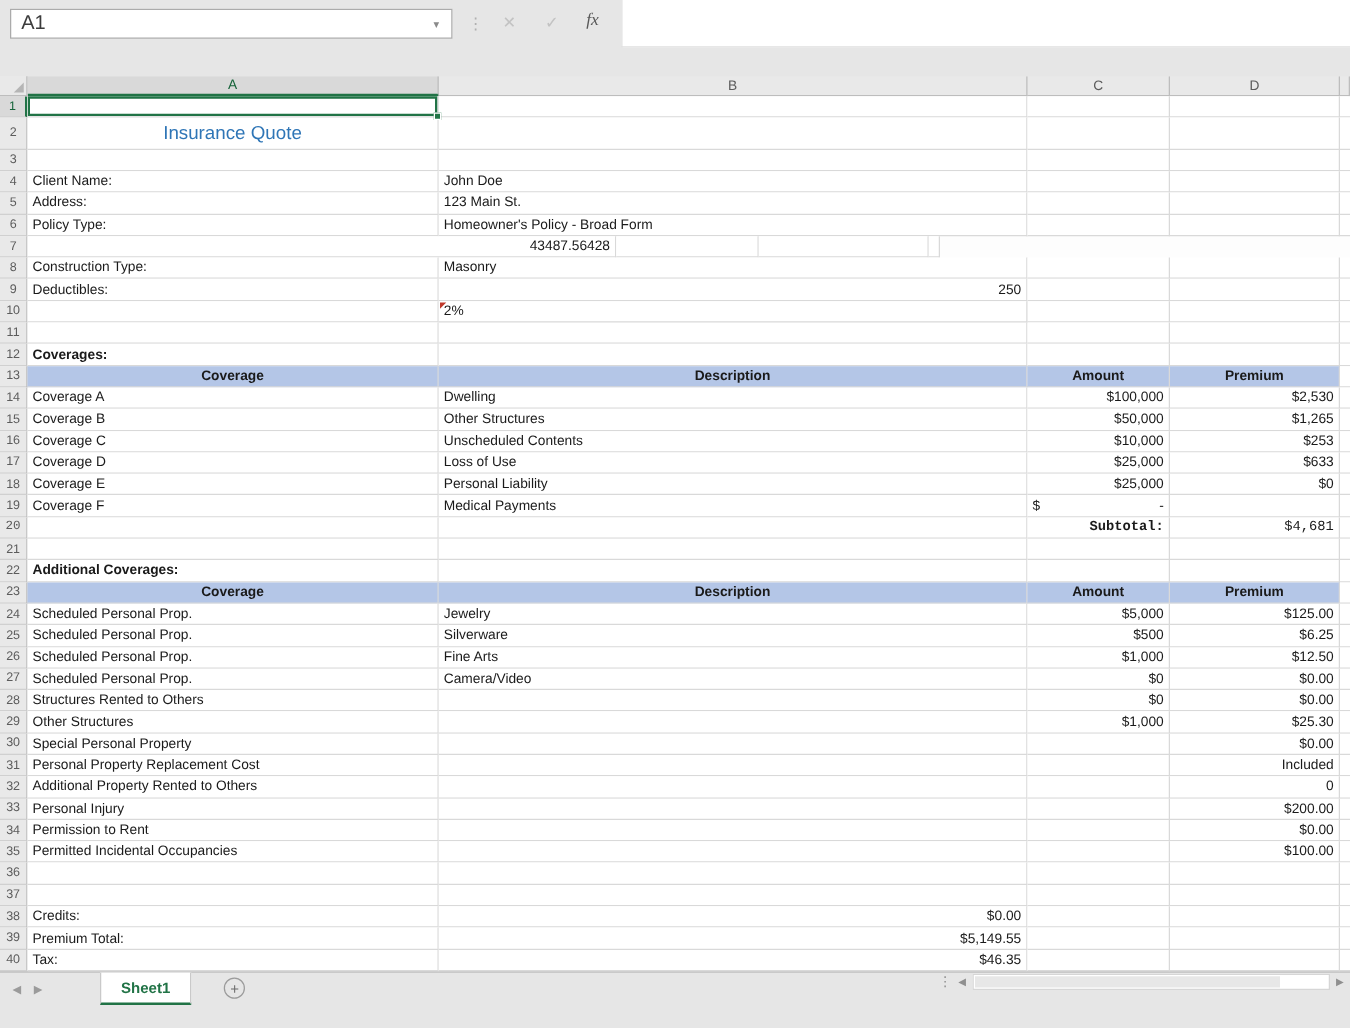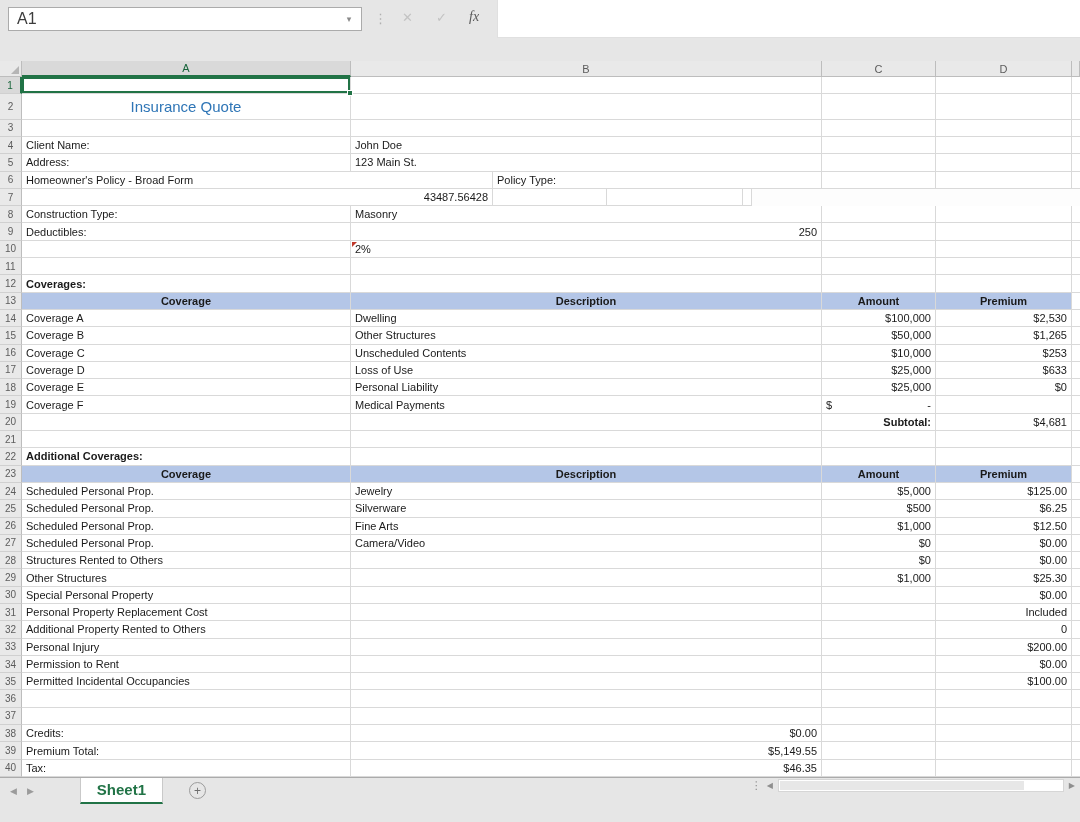--- a/index.html
+++ b/index.html
@@ -53,21 +53,21 @@
   .redflag { position:absolute; left:1px; top:1px; width:0; height:0;
     border-top:5px solid var(--flag_red); border-right:5px solid transparent; }
 
   
   .sheet-bar { height:27px; background:#e6e6e6; border-top:1px solid #ababab;
     display:flex; align-items:center; }
   .tnav { color:#9b9b9b; font-size:9px; margin-left:10px; }
   .tab { align-self:stretch; margin-left:46px; background:#fff;
     border-left:1px solid #c9c9c9; border-right:1px solid #c9c9c9;
     border-bottom:2px solid var(--sel_green); display:flex; align-items:center;
-    padding:4px 16px; color:var(--sel_green); font-weight:700; font-size:15px; }
+    padding:4px 16px; color:var(--sel_green); font-weight:700; font-size:12px; }
   .add { width:17px; height:17px; border:1px solid #9b9b9b; border-radius:50%;
     margin-left:26px; display:flex; align-items:center; justify-content:center;
     color:#6d6d6d; font-size:12px; line-height:1; }
   .hscroll { margin-left:auto; display:flex; align-items:center;
     align-self:flex-start; margin-top:1px; height:14px; }
   .grip { color:#8f8f8f; font-size:11px; }
   .sArr { color:#8f8f8f; font-size:8px; margin:0 5px; }
   .track { width:286px; height:13px; background:#fff; border:1px solid #d6d6d6; position:relative; }
   .thumb { position:absolute; left:1px; top:1px; bottom:1px; width:86%; background:#e7e7e7; }
 </style>
@@ -139,22 +139,22 @@
       <div class="grid-row" style="height: 17.3px;">
         <div class="row-h">5</div>
         <div class="cell" style="width: 329px;">Address:</div>
         <div class="cell" style="width: 471px;">123 Main St.</div>
         <div class="cell" style="width: 114px;"></div>
         <div class="cell" style="width: 136px;"></div>
         <div class="cell" style="width: 8px;"></div>
       </div>
       <div class="grid-row" style="height: 17.3px;">
         <div class="row-h">6</div>
+        <div class="cell" style="width: 329px;">Policy Type:</div>
         <div class="cell" style="width: 471px;">Homeowner's Policy - Broad Form</div>
-        <div class="cell" style="width: 329px;">Policy Type:</div>
         <div class="cell" style="width: 114px;"></div>
         <div class="cell" style="width: 136px;"></div>
         <div class="cell" style="width: 8px;"></div>
       </div>
       <div class="grid-row" style="height: 17.3px;">
         <div class="row-h">7</div>
         <div class="cell ar" style="width: 471px;">43487.56428</div>
         <div class="cell" style="width: 114px;"></div>
         <div class="cell" style="width: 136px;"></div>
         <div class="cell" style="width: 8px;"></div>
@@ -251,21 +251,21 @@
         <div class="row-h">19</div>
         <div class="cell" style="width: 329px;">Coverage F</div>
         <div class="cell" style="width: 471px;">Medical Payments</div>
         <div class="cell acct" style="width: 114px;">
           <div>$</div>
           <div>-</div>
         </div>
         <div class="cell" style="width: 136px;"></div>
         <div class="cell" style="width: 8px;"></div>
       </div>
-      <div class="grid-row" style="height: 17.3px;">
+      <div class="grid-row" style="height: 17.3px; font-family: Liberation Mono, monospace;">
         <div class="row-h">20</div>
         <div class="cell" style="width: 329px;"></div>
         <div class="cell" style="width: 471px;"></div>
         <div class="cell ar b" style="width: 114px;">Subtotal:</div>
         <div class="cell ar" style="width: 136px;">$4,681</div>
         <div class="cell" style="width: 8px;"></div>
       </div>
       <div class="grid-row" style="height: 17.3px;">
         <div class="row-h">21</div>
         <div class="cell" style="width: 329px;"></div>

